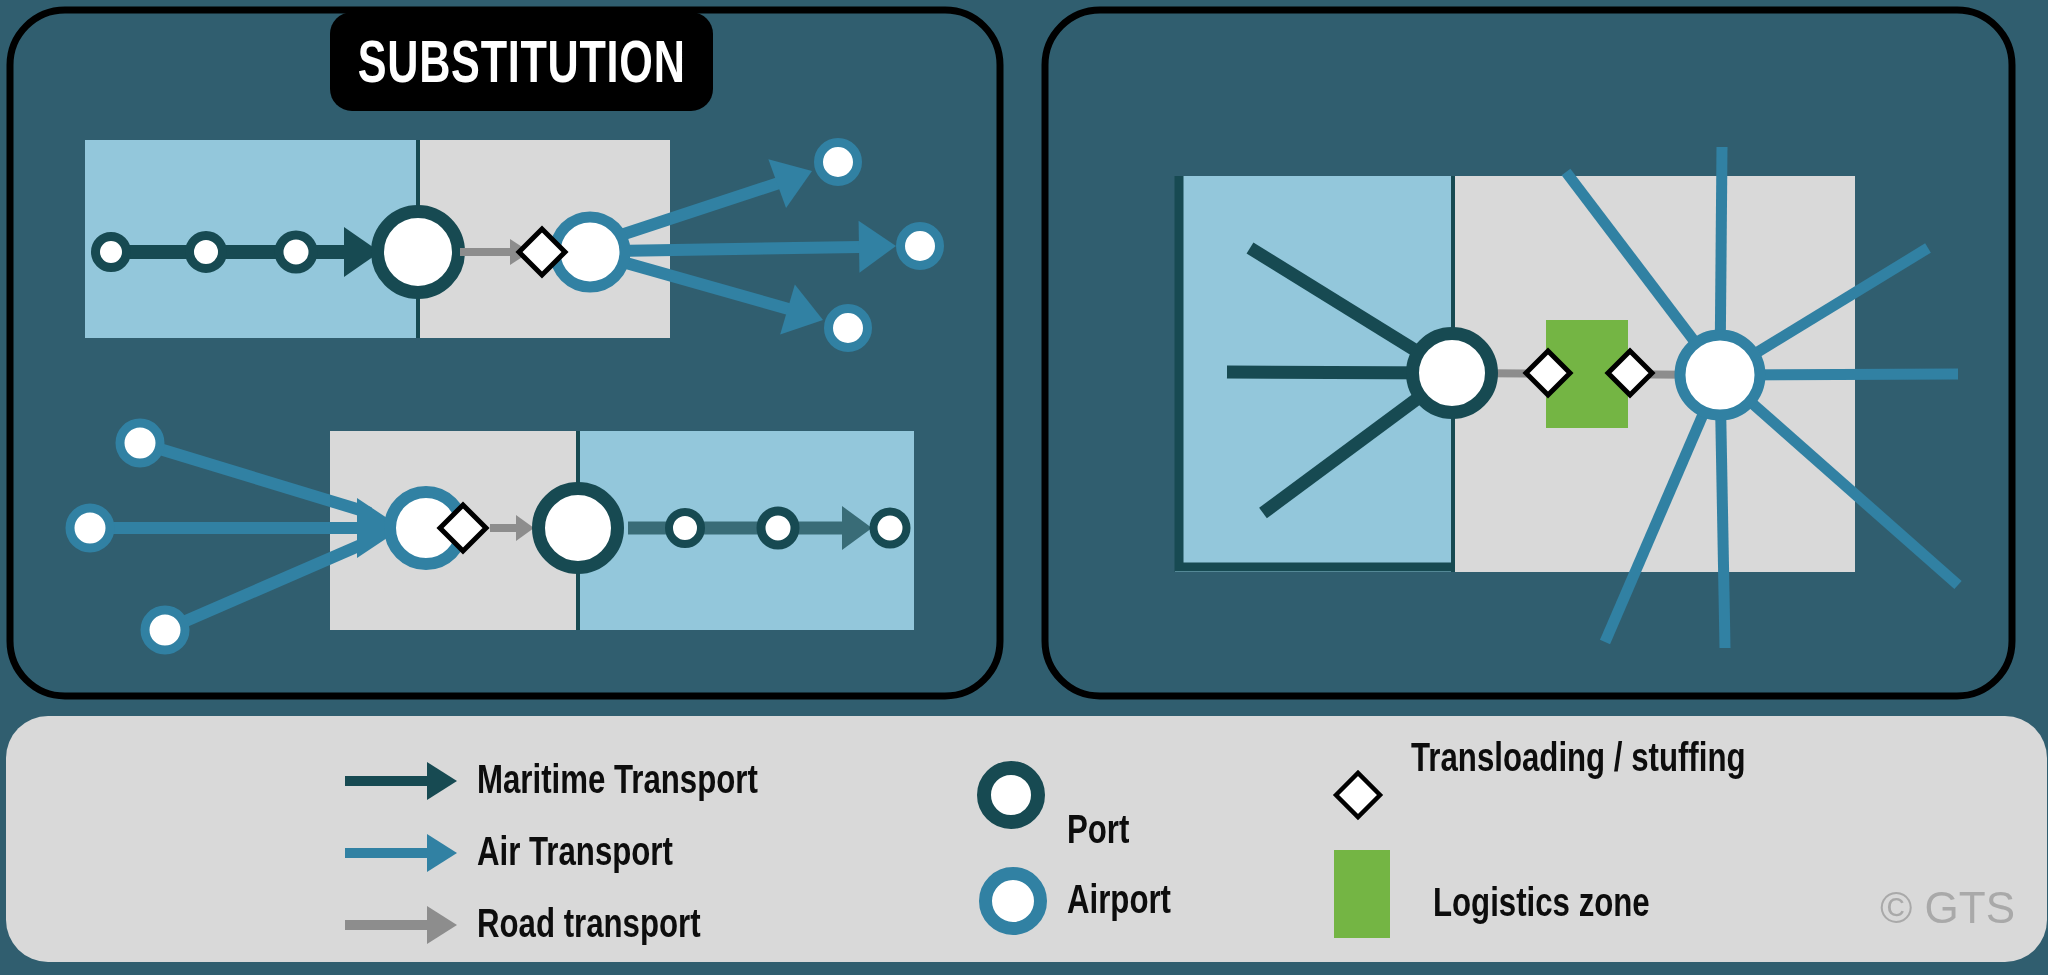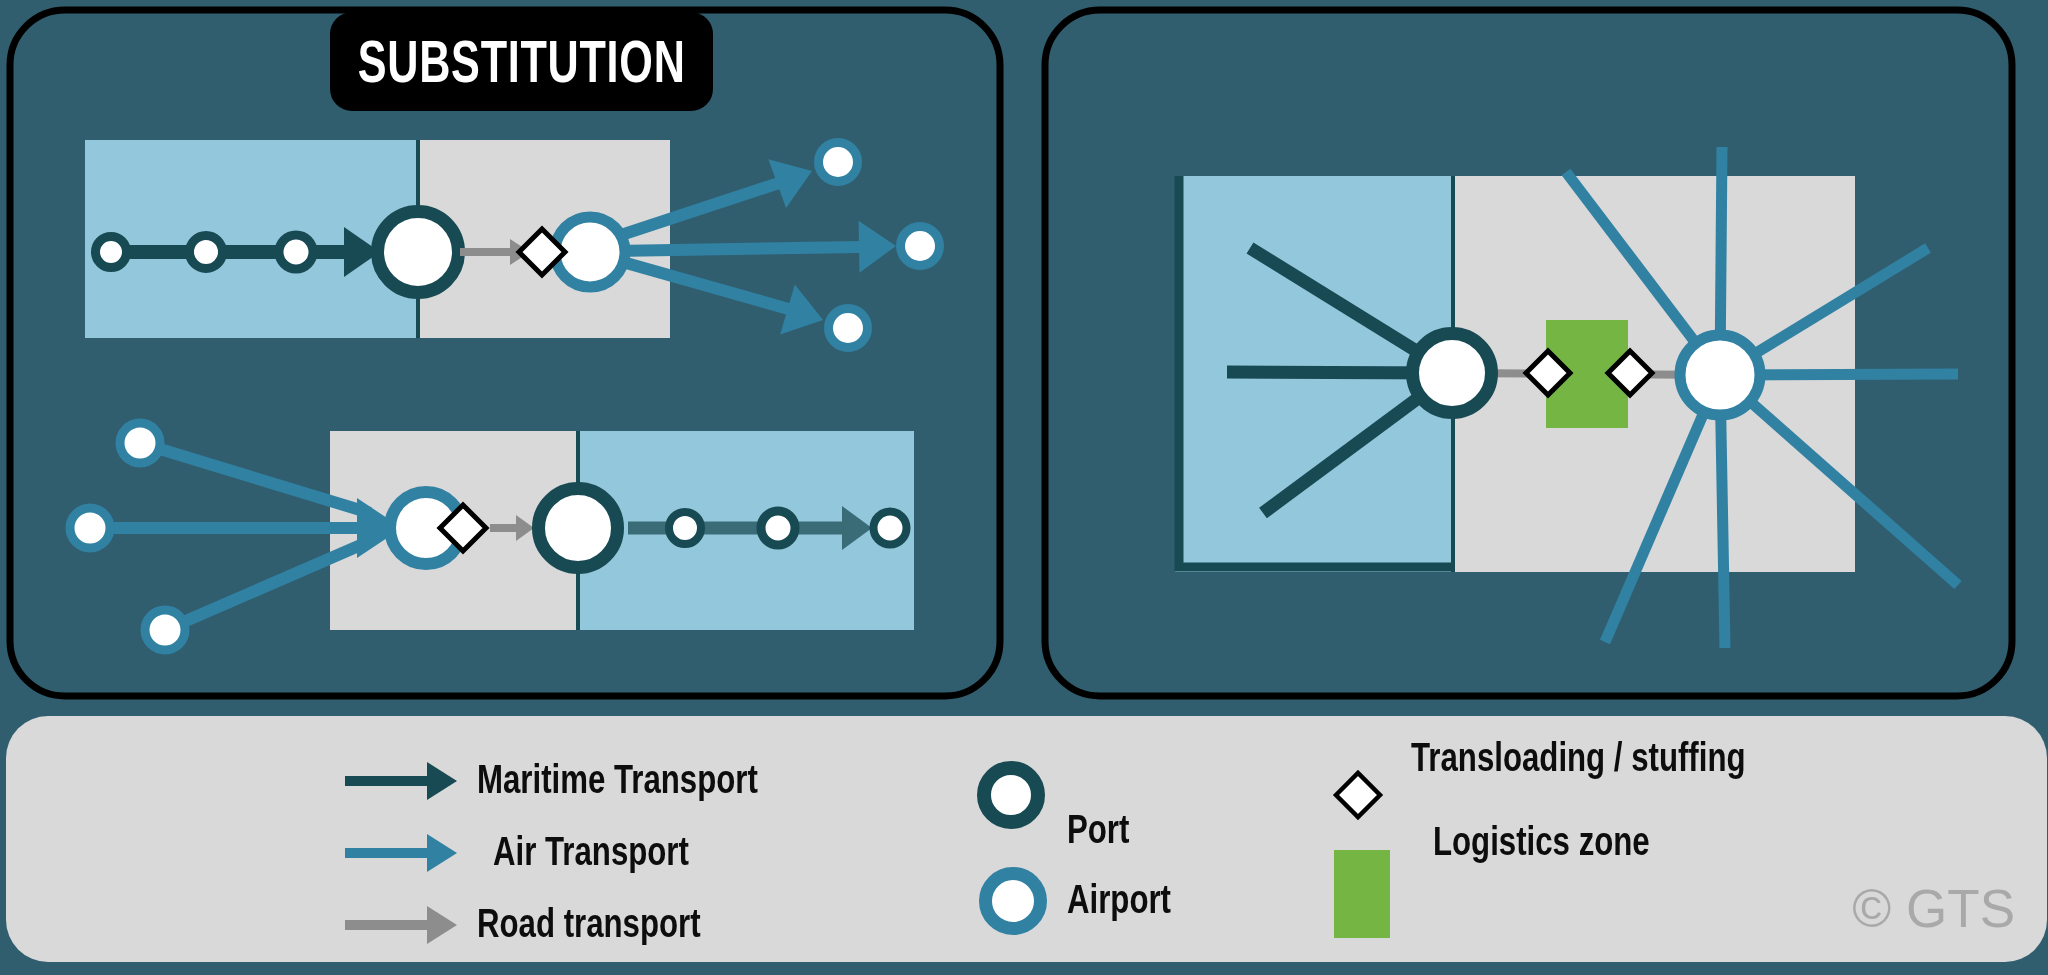--- a/index.html
+++ b/index.html
@@ -13,21 +13,21 @@
   body{background:var(--background);font-family:"Liberation Sans", sans-serif;}
   .canvas{position:relative;width:2048px;height:738px}
   .diagram-svg{position:absolute;left:0;top:0}
   .title-box{position:absolute;background:var(--title-bg);border-radius:22px;
     display:flex;align-items:center;justify-content:center;}
   .title-box span{color:var(--title-text);font-weight:bold;font-size:60px;letter-spacing:1px;
     transform:scaleX(0.72);white-space:nowrap;}
   .lg-label{position:absolute;transform:translateY(-54%);white-space:nowrap;
     color:var(--legend-text);font-weight:bold;font-size:40px;}
   .lg-label span{display:inline-block;transform:scaleX(0.78);transform-origin:left center;white-space:nowrap;}
-  .copyright{position:absolute;color:var(--copyright-text);font-size:53px;font-weight:500;
+  .copyright{position:absolute;color:var(--copyright-text);font-size:44px;font-weight:500;
     transform:translateY(-50%);white-space:nowrap;}
 </style>
 </head>
 <body>
 
 <div class="canvas">
 
   <svg class="diagram-svg" width="2048" height="975" viewBox="0 0 2048 975">
 
     <g>
@@ -133,33 +133,33 @@
     </g>
   </svg>
 
   <div class="title-box" style="left:330px;top:12px;width:383px;height:99px">
     <span>SUBSTITUTION</span>
   </div>
 
   <div class="lg-label" style="left:477px;top:781px">
     <span>Maritime Transport</span>
   </div>
-  <div class="lg-label" style="left:493px;top:853px">
+  <div class="lg-label" style="left:477px;top:853px">
     <span>Air Transport</span>
   </div>
   <div class="lg-label" style="left:477px;top:925px">
     <span>Road transport</span>
   </div>
   <div class="lg-label" style="left:1067px;top:831px">
     <span>Port</span>
   </div>
   <div class="lg-label" style="left:1067px;top:901px">
     <span>Airport</span>
   </div>
   <div class="lg-label" style="left:1411px;top:759px">
     <span>Transloading / stuffing</span>
   </div>
-  <div class="lg-label" style="left:1433px;top:843px">
+  <div class="lg-label" style="left:1433px;top:904px">
     <span>Logistics zone</span>
   </div>
 
   <div class="copyright" style="right:33px;top:908px">© GTS</div>
 </div>
 
 </body></html>

